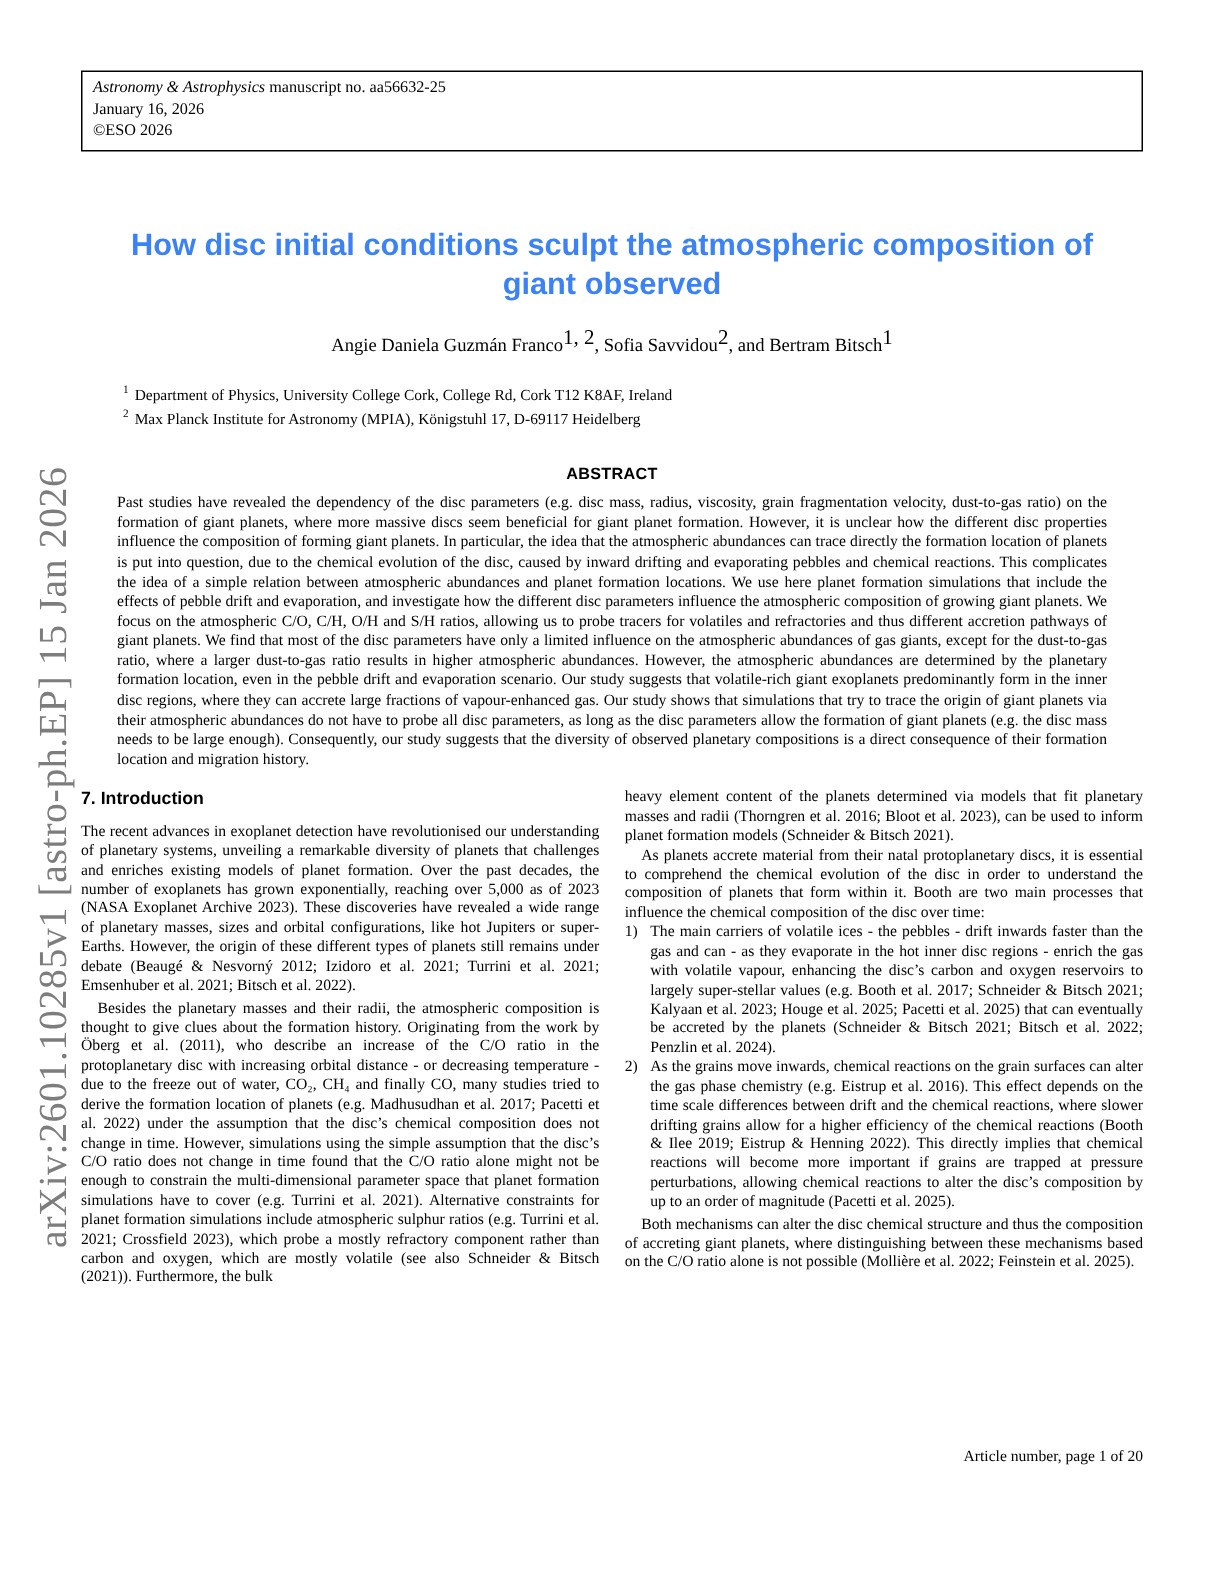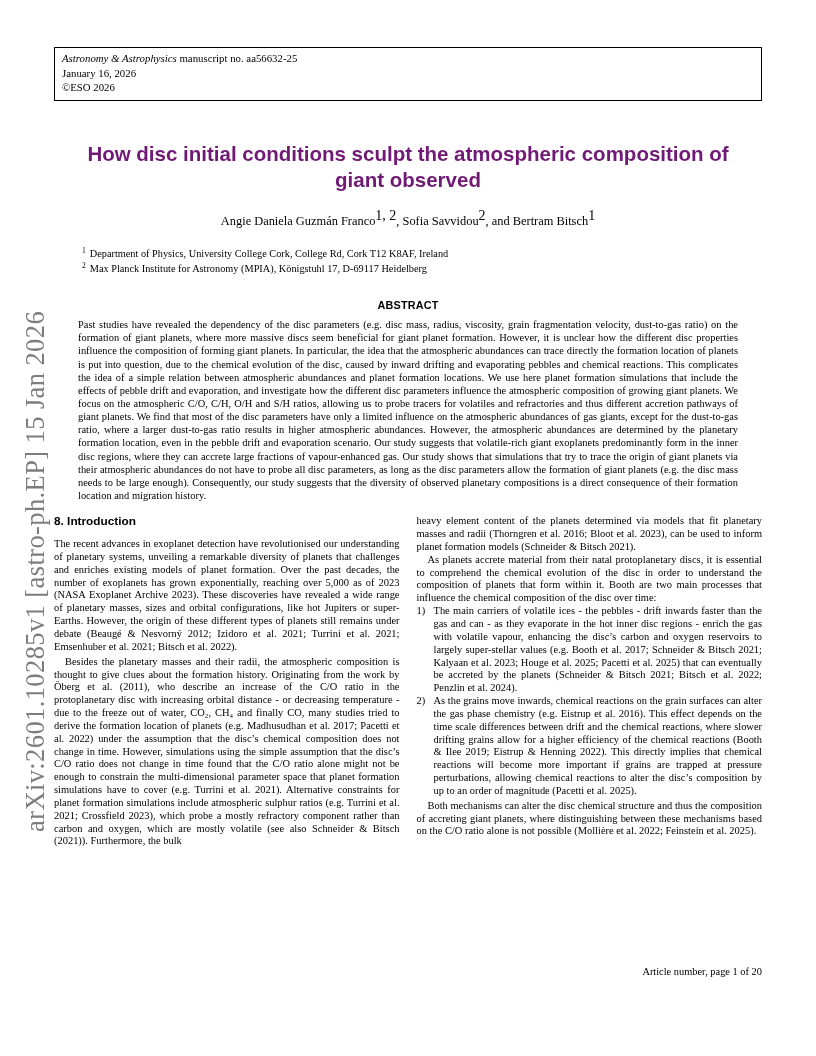--- a/index.html
+++ b/index.html
@@ -12,23 +12,23 @@
   .content { position:absolute; left:54px; top:47px; width:708px; }
 
   .header-box {
     border:1px solid #000; display:flex; justify-content:space-between;
     padding:3px 7px 5px 7px; font-size:10.8px; line-height:1.35;flex-direction:column;
   }
   .header-left .journal { font-style:italic; }
   .header-right { white-space:nowrap; }
 
   .paper-title {
-    margin-top:40px; text-align:center;
+    margin-top:50px; text-align:center;
     font-family:"Liberation Sans","DejaVu Sans",sans-serif;
-    font-weight:bold; font-size:20.5px; line-height:1.3; color:#701a75;
+    font-weight:bold; font-size:20.5px; line-height:1.3; color:#3b82f6;
   }
   .paper-title span { display:block; }
 
   .authors { margin-top:14px; text-align:center; font-size:12.4px; }
   .authors sup { font-size:14px; }
 
   .affiliations { margin-top:17px; font-size:10.3px; line-height:1.22; padding-left:28px; }
   .affiliations sup { font-size:7.5px; margin-right:4px; }
 
   .abstract-heading {
@@ -90,21 +90,21 @@
     <div class="affiliations">
       <div><sup>1</sup><span>Department of Physics, University College Cork, College Rd, Cork T12 K8AF, Ireland</span></div>
       <div><sup>2</sup><span>Max Planck Institute for Astronomy (MPIA), Königstuhl 17, D-69117 Heidelberg</span></div>
     </div>
 
     <div class="abstract-heading">ABSTRACT</div>
     <p class="abstract-text">Past studies have revealed the dependency of the disc parameters (e.g. disc mass, radius, viscosity, grain fragmentation velocity, dust-to-gas ratio) on the formation of giant planets, where more massive discs seem beneficial for giant planet formation. However, it is unclear how the different disc properties influence the composition of forming giant planets. In particular, the idea that the atmospheric abundances can trace directly the formation location of planets is put into question, due to the chemical evolution of the disc, caused by inward drifting and evaporating pebbles and chemical reactions. This complicates the idea of a simple relation between atmospheric abundances and planet formation locations. We use here planet formation simulations that include the effects of pebble drift and evaporation, and investigate how the different disc parameters influence the atmospheric composition of growing giant planets. We focus on the atmospheric C/O, C/H, O/H and S/H ratios, allowing us to probe tracers for volatiles and refractories and thus different accretion pathways of giant planets. We find that most of the disc parameters have only a limited influence on the atmospheric abundances of gas giants, except for the dust-to-gas ratio, where a larger dust-to-gas ratio results in higher atmospheric abundances. However, the atmospheric abundances are determined by the planetary formation location, even in the pebble drift and evaporation scenario. Our study suggests that volatile-rich giant exoplanets predominantly form in the inner disc regions, where they can accrete large fractions of vapour-enhanced gas. Our study shows that simulations that try to trace the origin of giant planets via their atmospheric abundances do not have to probe all disc parameters, as long as the disc parameters allow the formation of giant planets (e.g. the disc mass needs to be large enough). Consequently, our study suggests that the diversity of observed planetary compositions is a direct consequence of their formation location and migration history.</p>
 
     <div class="columns">
       <div class="col">
-        <h2 class="section-heading">8. Introduction</h2>
+        <h2 class="section-heading">7. Introduction</h2>
         <p class="para">The recent advances in exoplanet detection have revolutionised our understanding of planetary systems, unveiling a remarkable diversity of planets that challenges and enriches existing models of planet formation. Over the past decades, the number of exoplanets has grown exponentially, reaching over 5,000 as of 2023 (NASA Exoplanet Archive 2023). These discoveries have revealed a wide range of planetary masses, sizes and orbital configurations, like hot Jupiters or super-Earths. However, the origin of these different types of planets still remains under debate (Beaugé &amp; Nesvorný 2012; Izidoro et al. 2021; Turrini et al. 2021; Emsenhuber et al. 2021; Bitsch et al. 2022).</p>
         <p class="para indent space-before">Besides the planetary masses and their radii, the atmospheric composition is thought to give clues about the formation history. Originating from the work by Öberg et al. (2011), who describe an increase of the C/O ratio in the protoplanetary disc with increasing orbital distance - or decreasing temperature - due to the freeze out of water, CO₂, CH₄ and finally CO, many studies tried to derive the formation location of planets (e.g. Madhusudhan et al. 2017; Pacetti et al. 2022) under the assumption that the disc’s chemical composition does not change in time. However, simulations using the simple assumption that the disc’s C/O ratio does not change in time found that the C/O ratio alone might not be enough to constrain the multi-dimensional parameter space that planet formation simulations have to cover (e.g. Turrini et al. 2021). Alternative constraints for planet formation simulations include atmospheric sulphur ratios (e.g. Turrini et al. 2021; Crossfield 2023), which probe a mostly refractory component rather than carbon and oxygen, which are mostly volatile (see also Schneider &amp; Bitsch (2021)). Furthermore, the bulk</p>
       </div>
       <div class="col">
         <p class="para">heavy element content of the planets determined via models that fit planetary masses and radii (Thorngren et al. 2016; Bloot et al. 2023), can be used to inform planet formation models (Schneider &amp; Bitsch 2021).</p>
         <p class="para indent">As planets accrete material from their natal protoplanetary discs, it is essential to comprehend the chemical evolution of the disc in order to understand the composition of planets that form within it. Booth are two main processes that influence the chemical composition of the disc over time:</p>
         <div class="list-item"><span class="marker">1)</span><span>The main carriers of volatile ices - the pebbles - drift inwards faster than the gas and can - as they evaporate in the hot inner disc regions - enrich the gas with volatile vapour, enhancing the disc’s carbon and oxygen reservoirs to largely super-stellar values (e.g. Booth et al. 2017; Schneider &amp; Bitsch 2021; Kalyaan et al. 2023; Houge et al. 2025; Pacetti et al. 2025) that can eventually be accreted by the planets (Schneider &amp; Bitsch 2021; Bitsch et al. 2022; Penzlin et al. 2024).</span></div>
         <div class="list-item"><span class="marker">2)</span><span>As the grains move inwards, chemical reactions on the grain surfaces can alter the gas phase chemistry (e.g. Eistrup et al. 2016). This effect depends on the time scale differences between drift and the chemical reactions, where slower drifting grains allow for a higher efficiency of the chemical reactions (Booth &amp; Ilee 2019; Eistrup &amp; Henning 2022). This directly implies that chemical reactions will become more important if grains are trapped at pressure perturbations, allowing chemical reactions to alter the disc’s composition by up to an order of magnitude (Pacetti et al. 2025).</span></div>
         <p class="para indent space-before">Both mechanisms can alter the disc chemical structure and thus the composition of accreting giant planets, where distinguishing between these mechanisms based on the C/O ratio alone is not possible (Mollière et al. 2022; Feinstein et al. 2025).</p>
       </div>

